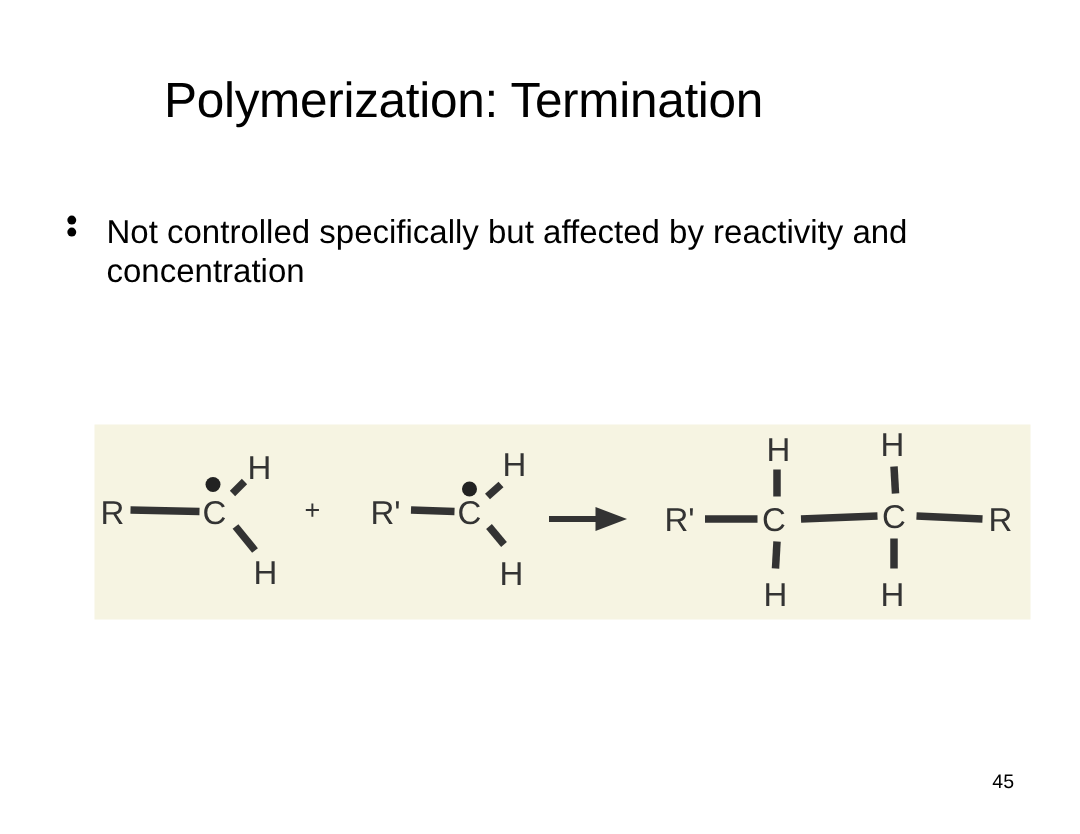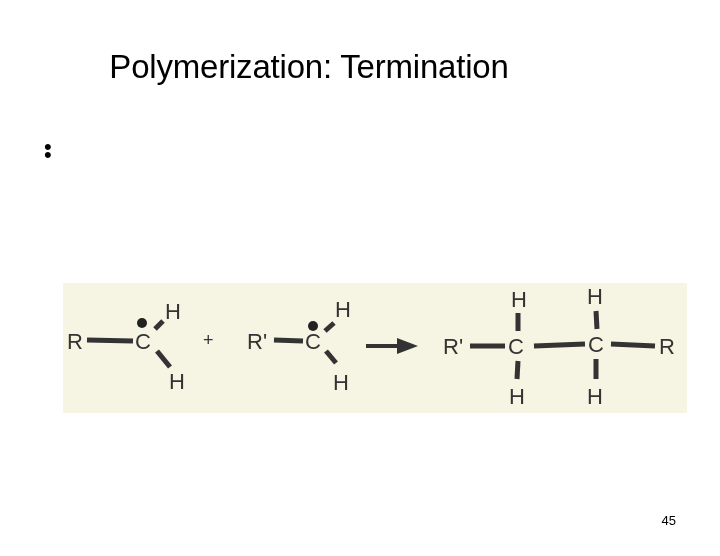--- a/index.html
+++ b/index.html
@@ -27,20 +27,21 @@
 <body>
 
 <div class="title">Polymerization: Termination</div>
 
 <ul class="bullets">
   <li>
     <span class="bullet-dot">•</span>
   </li>
   <li>
     <span class="bullet-dot">•</span>
+    <span>Not controlled specifically but affected by reactivity and concentration</span>
   </li>
 </ul>
 
 <div class="diagram">
   <svg width="624" height="130" viewBox="0 0 624 130" xmlns="http://www.w3.org/2000/svg" font-family="Liberation Sans, sans-serif" font-size="22" fill="#333">
 
     <g>
       <text x="4" y="66">R</text>
       <line x1="24" y1="57" x2="70" y2="58" stroke="#333" stroke-width="5"></line>
       <text x="72" y="66">C</text>

